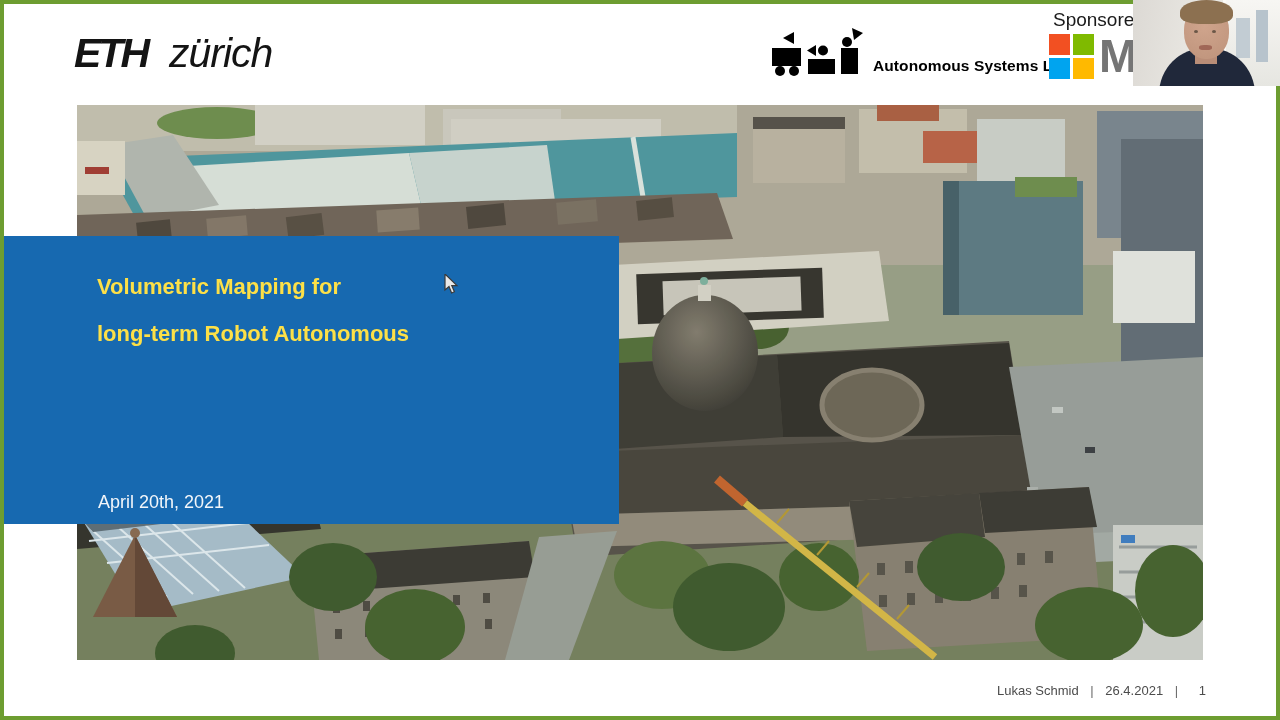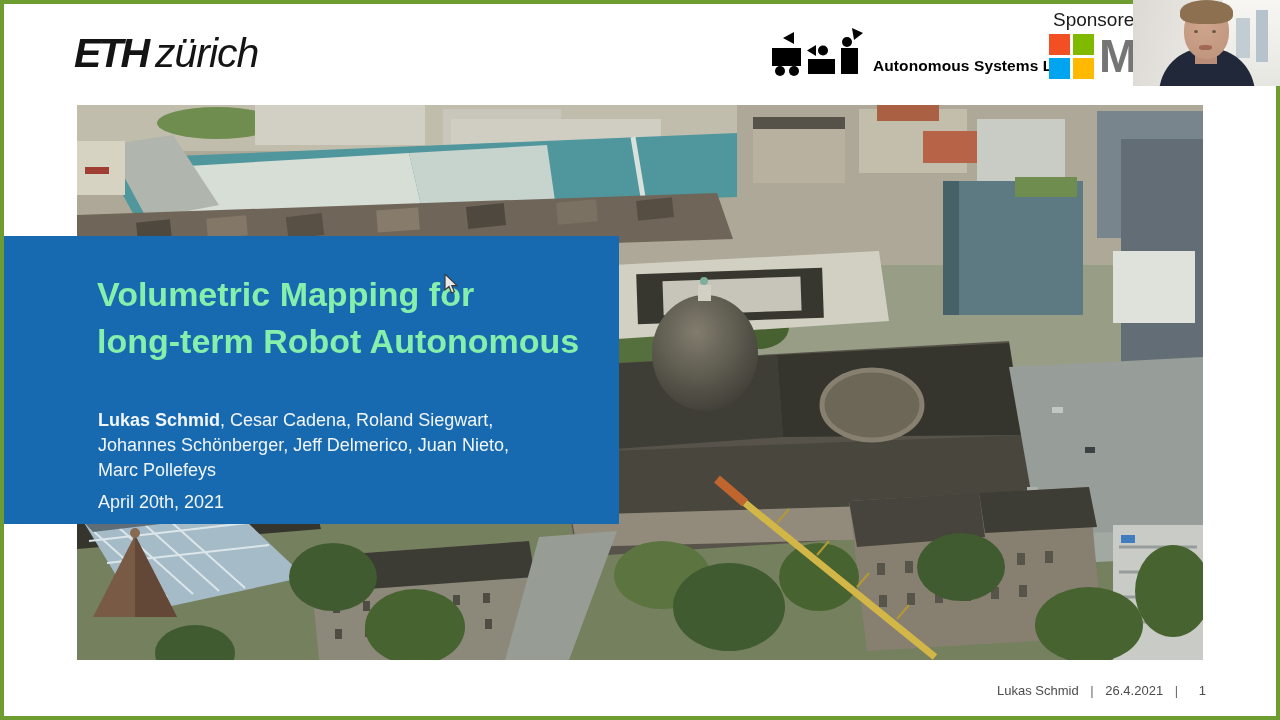--- a/index.html
+++ b/index.html
@@ -4,21 +4,21 @@
 <style>
   html,body{margin:0;padding:0;width:1280px;height:720px;overflow:hidden;background:#fff;
     font-family:"Liberation Sans",sans-serif;}
   .stage{position:relative;width:1280px;height:720px;background:#ffffff;}
   .share-frame{position:absolute;inset:0;border:4px solid #6d9d31;z-index:55;pointer-events:none;}
 
   
   .eth-logo{position:absolute;left:74px;top:31px;font-style:italic;color:#141414;
     font-size:41px;line-height:44px;white-space:nowrap;letter-spacing:-1px;}
   .eth-logo .eth-bold{font-weight:800;letter-spacing:-3px;}
-  .eth-logo .eth-light{font-weight:400;margin-left:8px;}
+  .eth-logo .eth-light{font-weight:400;margin-left:22px;}
 
   .asl{position:absolute;left:768px;top:28px;display:flex;align-items:flex-end;gap:9px;}
   .asl-label{font-weight:700;font-size:15.5px;color:#000;padding-bottom:5px;letter-spacing:0.1px;}
 
   .sponsor-text{position:absolute;left:1053px;top:9px;font-size:19px;color:#1a1a1a;z-index:20;white-space:nowrap;}
   .ms-squares{position:absolute;left:1049px;top:34px;width:45px;height:45px;display:grid;
     grid-template-columns:21px 21px;grid-template-rows:21px 21px;gap:3px;z-index:20;}
   .ms-squares div{width:21px;height:21px;}
   .ms-wordmark{position:absolute;left:1099px;top:29px;font-size:46px;font-weight:700;color:#757575;
     letter-spacing:-2px;z-index:20;white-space:nowrap;}
@@ -38,21 +38,21 @@
   .webcam .hair{position:absolute;left:47px;top:0px;width:53px;height:24px;background:#8c7050;
     border-radius:50% 50% 35% 35%;}
   .webcam .eye{position:absolute;width:4px;height:3px;background:#6b5747;border-radius:50%;top:30px;}
   .webcam .mouth{position:absolute;left:66px;top:45px;width:13px;height:5px;background:#a06757;border-radius:40%;}
 
   
   .slide-photo{position:absolute;left:77px;top:105px;width:1126px;height:555px;overflow:hidden;z-index:1;}
   .slide-photo svg{display:block;width:100%;height:100%;}
 
   .title-box{position:absolute;left:3px;top:236px;width:616px;height:288px;background:#1769b0;z-index:10;}
-  .slide-title{position:absolute;left:94px;top:35px;font-size:34px;font-weight:700;color:#86efac;
+  .slide-title{position:absolute;left:94px;top:27px;font-size:22px;font-weight:700;color:#fde047;
     line-height:47px;white-space:nowrap;}
   .slide-subtitle{position:absolute;left:95px;top:131px;font-size:23px;color:#f2f6fa;white-space:nowrap;}
   .slide-authors{position:absolute;left:95px;top:172px;font-size:18px;color:#f2f6fa;line-height:25px;}
   .slide-authors .lead{font-weight:700;}
   .slide-date{position:absolute;left:95px;top:256px;font-size:18px;color:#f2f6fa;text-align:right;}
 
   .cursor{position:absolute;left:444px;top:274px;z-index:30;}
 
   
   .footer{position:absolute;top:683px;right:74px;font-size:13px;color:#4c4c4c;z-index:20;white-space:nowrap;}
@@ -220,25 +220,20 @@
       <line x1="820" y1="514" x2="832" y2="500" stroke="#b89a33" stroke-width="2"></line>
       <rect width="1126" height="555" fill="#6a7458" opacity="0.05"></rect>
     </svg>
   </div>
 
   <div class="title-box">
     <div class="slide-title">
       <div>Volumetric Mapping for</div>
       <div>long-term Robot Autonomous</div>
     </div>
-    <div class="slide-authors">
-      <div><span class="lead">Lukas Schmid</span><span>, Cesar Cadena, Roland Siegwart,</span></div>
-      <div>Johannes Schönberger, Jeff Delmerico, Juan Nieto,</div>
-      <div>Marc Pollefeys</div>
-    </div>
     <div class="slide-date">April 20th, 2021</div>
   </div>
 
   <div class="cursor">
     <svg width="15" height="21" viewBox="0 0 15 21">
       <polygon points="1,0 1,16 5,12.6 7.6,19 10.4,17.8 7.8,11.6 13,11.6" fill="#e9e9e9" stroke="#3a3a3a" stroke-width="1.2"></polygon>
     </svg>
   </div>
 
   <div class="eth-logo">

